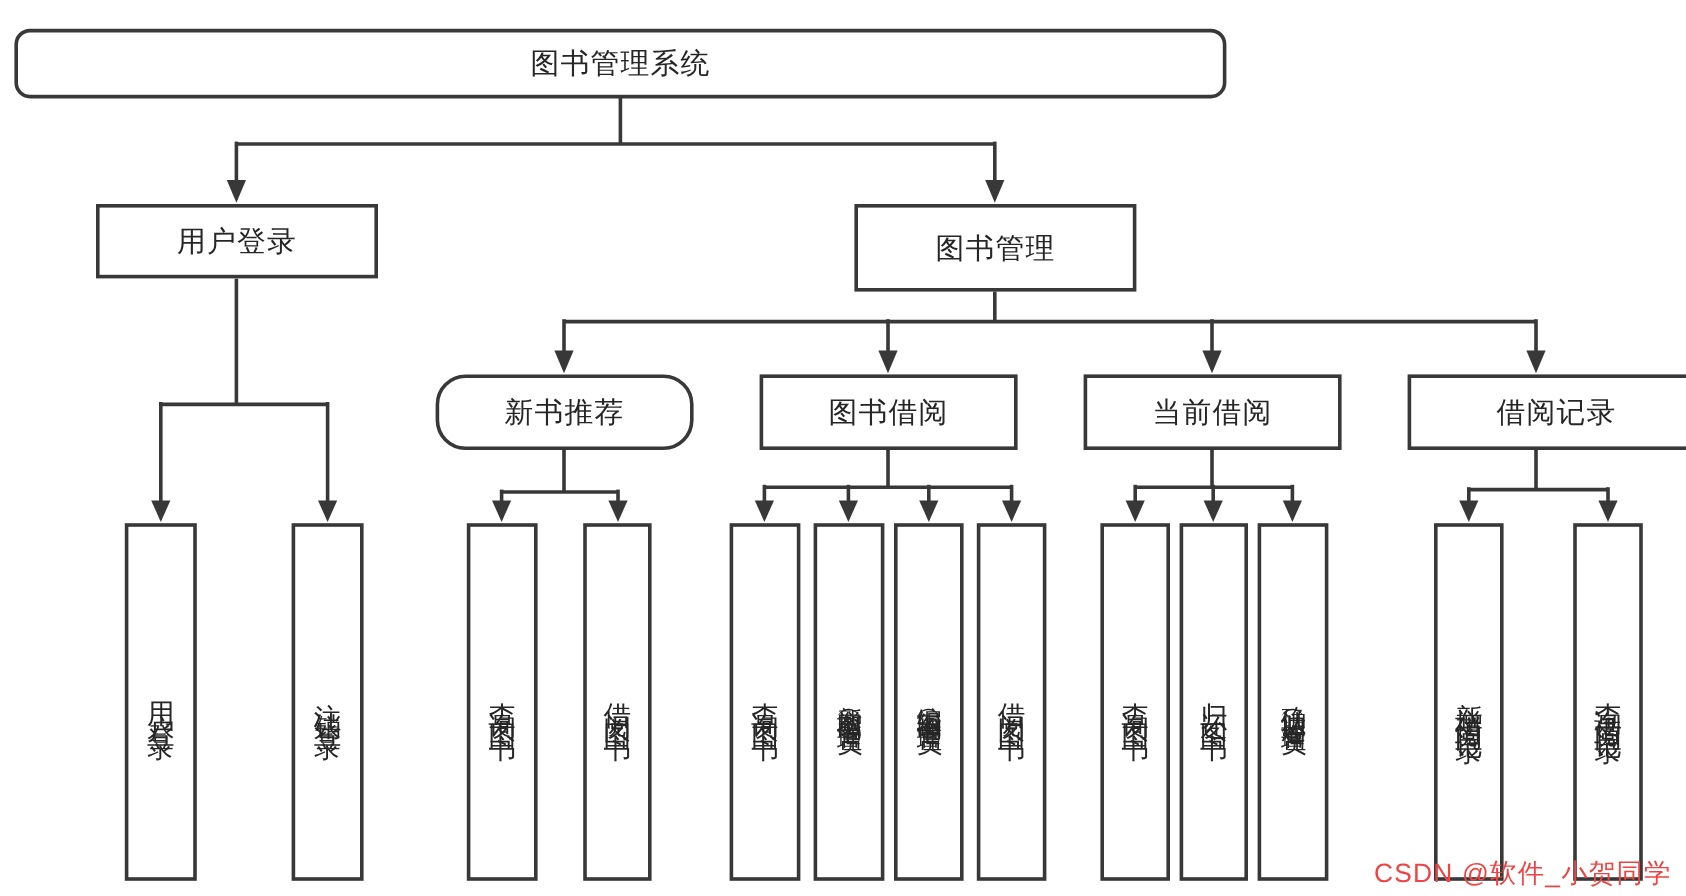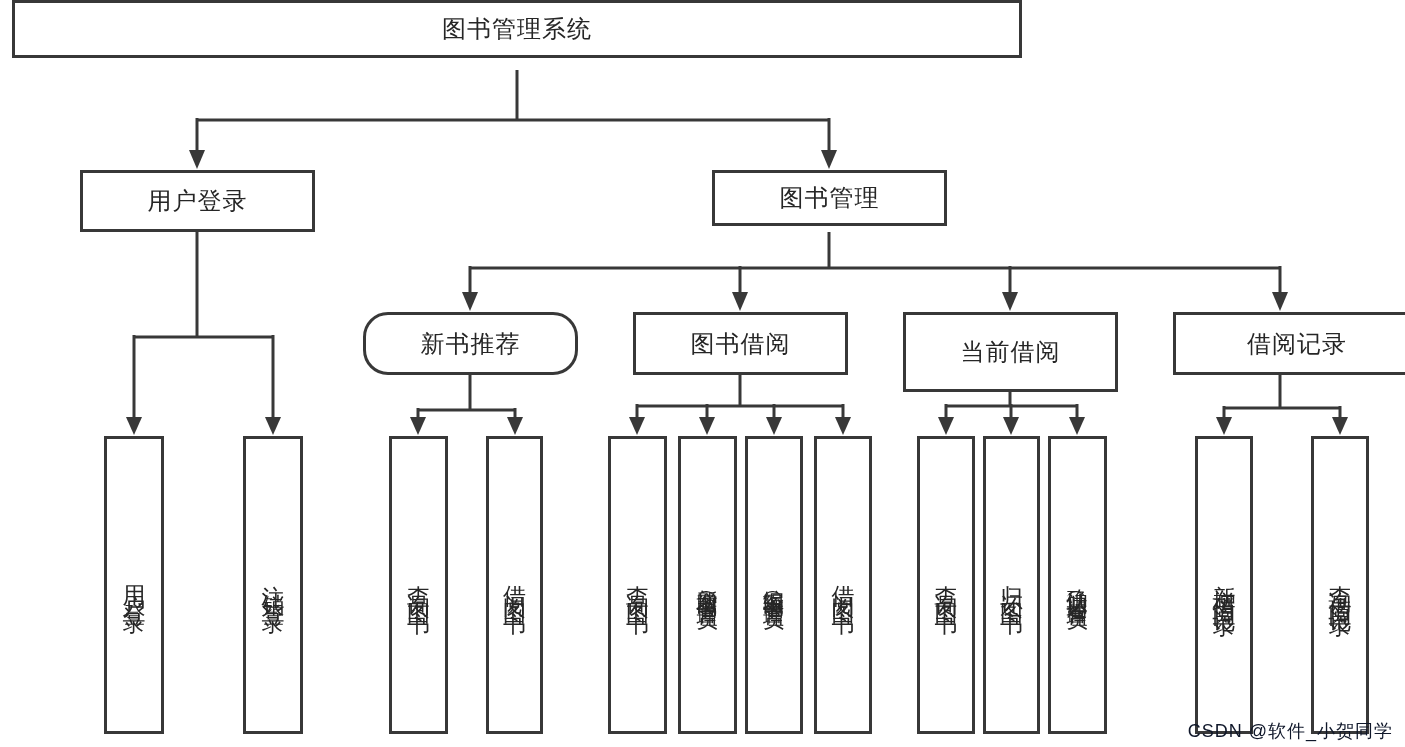--- a/index.html
+++ b/index.html
@@ -16,22 +16,22 @@
   .vtext {
     writing-mode:vertical-rl; text-orientation:mixed;
     font-size:23px; letter-spacing:9px; color:#262626; line-height:1;
   }
   .vtext.six  { letter-spacing:6px; }
   .vtext.long { font-size:21px; letter-spacing:3px; }
   #wires { position:absolute; left:0; top:0; width:1405px; height:747px; }
   #wires path { stroke:#383838; stroke-width:3; fill:none; }
   #wires polygon { fill:#383838; stroke:none; }
   .watermark {
-    position:absolute; right:12px; bottom:4px; font-size:18px;
-    color:#0f172a; letter-spacing:1px; white-space:nowrap;
+    position:absolute; right:12px; bottom:4px; font-size:22px;
+    color:#ef4444; letter-spacing:1px; white-space:nowrap;
   }
 </style>
 </head>
 <body>
 
 <div id="canvas">
 
   <svg id="wires" viewBox="0 0 1405 747" xmlns="http://www.w3.org/2000/svg">
 
     <path d="M517 70 V120"></path>
@@ -87,38 +87,38 @@
       <polygon points="1069,417 1085,417 1077,435"></polygon>
 
     <path d="M1280 375 V408"></path>
     <path d="M1224 408 H1340"></path>
     <path d="M1224 406 V420"></path>
       <polygon points="1216,417 1232,417 1224,435"></polygon>
     <path d="M1340 406 V420"></path>
       <polygon points="1332,417 1348,417 1340,435"></polygon>
   </svg>
 
-  <div class="node" style="left:12px; top:0; width:1010px; height:58px;">
+  <div class="node" style="left:12px; top:24px; width:1010px; height:58px;border-radius:13px;">
     <span class="h-label">图书管理系统</span>
   </div>
 
   <div class="node" style="left:80px; top:170px; width:235px; height:62px;">
     <span class="h-label">用户登录</span>
   </div>
-  <div class="node" style="left:712px; top:170px; width:235px; height:56px;">
+  <div class="node" style="left:712px; top:170px; width:235px; height:73px;">
     <span class="h-label">图书管理</span>
   </div>
 
   <div class="node" style="left:363px; top:312px; width:215px; height:63px;border-radius:25px;">
     <span class="h-label">新书推荐</span>
   </div>
   <div class="node" style="left:633px; top:312px; width:215px; height:63px;">
     <span class="h-label">图书借阅</span>
   </div>
-  <div class="node" style="left:903px; top:312px; width:215px; height:80px;">
+  <div class="node" style="left:903px; top:312px; width:215px; height:63px;">
     <span class="h-label">当前借阅</span>
   </div>
   <div class="node" style="left:1173px; top:312px; width:248px; height:63px;">
     <span class="h-label">借阅记录</span>
   </div>
 
   <div class="node" style="left:104px; top:436px; width:60px; height:298px;">
     <span class="vtext">用户登录</span>
   </div>
   <div class="node" style="left:243px; top:436px; width:60px; height:298px;">

